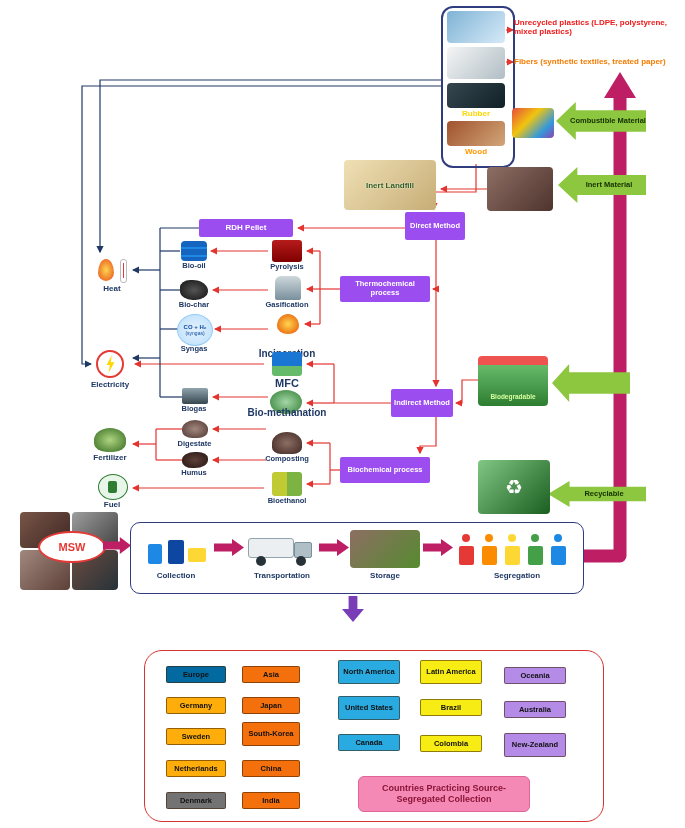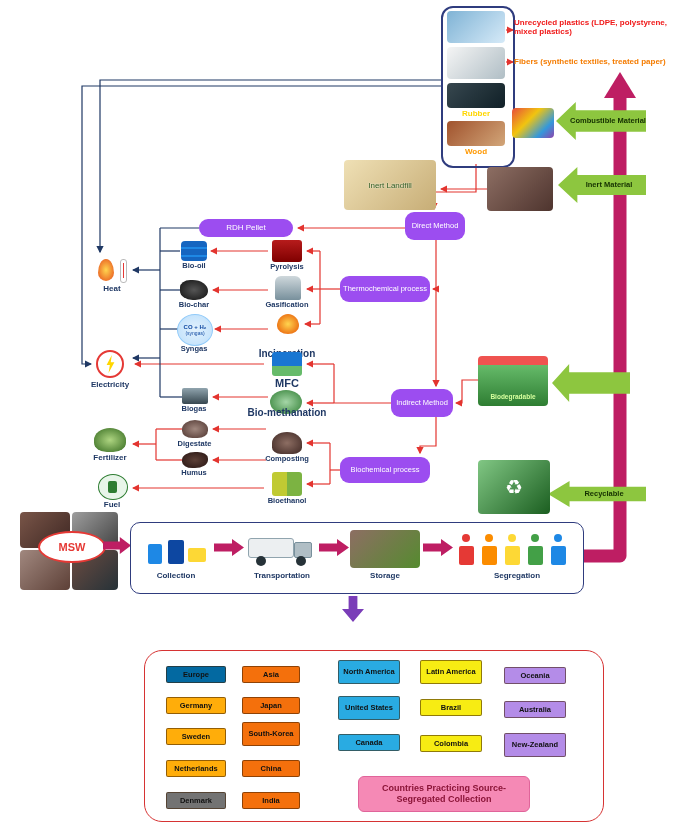--- a/index.html
+++ b/index.html
@@ -1,21 +1,21 @@
 <!DOCTYPE html>
 <html><head>
 <meta charset="utf-8">
 <style>
   body{margin:0;background:#fff}
   .canvas{position:relative;width:685px;height:828px;background:#fff;font-family:"Liberation Sans",sans-serif;overflow:hidden}
   .abs{position:absolute}
   svg.wires{position:absolute;left:0;top:0}
   .lbl{position:absolute;font-weight:bold;color:#1F3864;font-size:8px;text-align:center;line-height:1.15}
   .photo{position:absolute;border-radius:4px}
-  .pbox{position:absolute;background:#9C4DF0;color:#fff;font-weight:normal;font-size:7.5px;display:flex;align-items:center;justify-content:center;text-align:center;border-radius:9px;line-height:1.15;box-sizing:border-box;padding:1px 2px}
+  .pbox{position:absolute;background:#9C4DF0;color:#fff;font-weight:bold;font-size:7.5px;display:flex;align-items:center;justify-content:center;text-align:center;border-radius:2px;line-height:1.15;box-sizing:border-box;padding:1px 2px}
   .cbox{position:absolute;font-size:7.5px;font-weight:bold;color:#111;display:flex;align-items:center;justify-content:center;text-align:center;border:1px solid rgba(60,30,0,.55);border-radius:2px;line-height:1.05;box-sizing:border-box;padding:1px}
   .garrow{position:absolute;background:#8DC63F;color:#143000;font-weight:bold;font-size:7.5px;display:flex;align-items:center;justify-content:center;text-align:center;line-height:1.1;clip-path:polygon(0 50%,22% 0,22% 22%,100% 22%,100% 78%,22% 78%,22% 100%);padding-left:14px;box-sizing:border-box}
   .farrow{position:absolute;background:#BE1E63;clip-path:polygon(0 26%,60% 26%,60% 0,100% 50%,60% 100%,60% 74%,0 74%)}
   .darrow{position:absolute;background:#7A3DB8;clip-path:polygon(30% 0,70% 0,70% 50%,100% 50%,50% 100%,0 50%,30% 50%)}
   .redlbl{color:#F01818}
   .orglbl{color:#F57C00}
 </style>
 </head>
 <body>
 
@@ -128,21 +128,21 @@
     </div>
   <div class="garrow" style="left:556px;top:102px;width:90px;height:38px">
       <span>Combustible Material</span>
     </div>
   <div class="garrow" style="left:552px;top:364px;width:78px;height:38px"></div>
   <div class="garrow" style="left:548px;top:481px;width:98px;height:26px">
       <span>Recyclable</span>
     </div>
 
   <div class="photo" style="left:344px;top:160px;width:92px;height:50px;background:linear-gradient(135deg,#efe0b5,#c7ad76);display:flex;align-items:center;justify-content:center">
-    <span style="font-size:8px;font-weight:normal;color:#2E5B1F;text-shadow:0 0 2px #fff">Inert Landfill</span>
+    <span style="font-size:8px;font-weight:bold;color:#2E5B1F;text-shadow:0 0 2px #fff">Inert Landfill</span>
   </div>
   <div class="photo" style="left:487px;top:167px;width:66px;height:44px;background:linear-gradient(135deg,#8d6e63,#4e342e)"></div>
 
   <div class="pbox" style="left:199px;top:219px;width:94px;height:18px;font-size:8px">RDH Pellet</div>
   <div class="pbox" style="left:405px;top:212px;width:60px;height:28px">Direct Method</div>
   <div class="pbox" style="left:340px;top:276px;width:90px;height:26px">Thermochemical process</div>
   <div class="pbox" style="left:391px;top:389px;width:62px;height:28px">Indirect Method</div>
   <div class="pbox" style="left:340px;top:457px;width:90px;height:26px">Biochemical process</div>
 
   <div class="abs" style="left:272px;top:240px;width:30px;height:22px;border-radius:3px;background:linear-gradient(#B71C1C,#7F0000)"></div>

